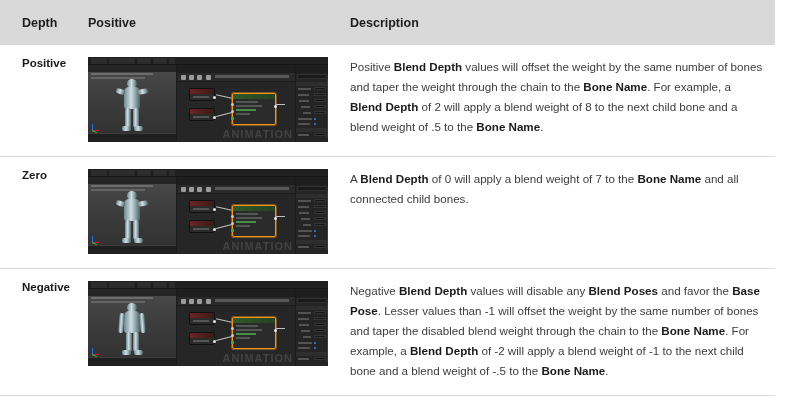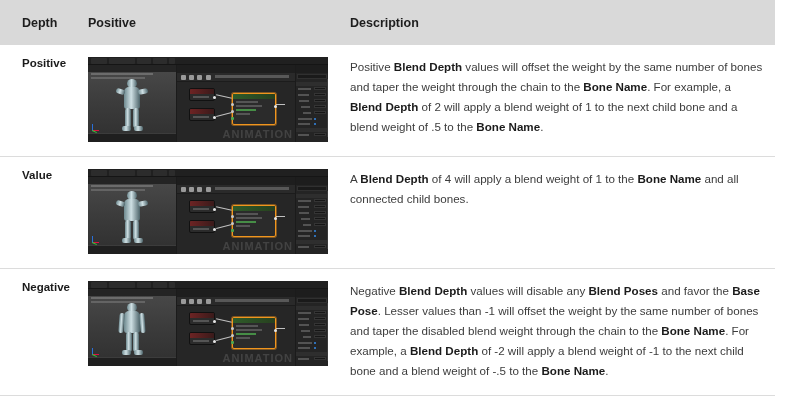--- a/index.html
+++ b/index.html
@@ -261,26 +261,26 @@
             <div class="plab" style="left:2px;top:58px;width:12px"></div>
               <div class="pblue" style="left:18px;top:58px"></div>
             <div class="sect" style="top:63px"></div>
             <div class="plab" style="left:2px;top:69px;width:11px"></div>
               <div class="pfield" style="left:18px;top:68px;width:12px"></div>
             <div class="scroll"></div>
           </div>
         </div>
       </td>
       <td class="cell-desc">
-        <div class="desc"><span>Positive </span><b>Blend Depth</b><span> values will offset the weight by the same number of bones and taper the weight through the chain to the </span><b>Bone Name</b><span>. For example, a </span><b>Blend Depth</b><span> of 2 will apply a blend weight of 1 to the next child bone and a blend weight of .5 to the </span><b>Bone Name</b><span>.</span></div>
+        <div class="desc"><span>Positive </span><b>Blend Depth</b><span> values will offset the weight by the same number of bones and taper the weight through the chain to the </span><b>Bone Name</b><span>. For example, a </span><b>Blend Depth</b><span> of 2 will apply a blend weight of 8 to the next child bone and a blend weight of .5 to the </span><b>Bone Name</b><span>.</span></div>
       </td>
     </tr>
 
     <tr class="body-row">
-      <td class="cell-value">Value</td>
+      <td class="cell-value">Zero</td>
       <td class="cell-example">
         <div class="shot">
           <div class="tabbar">
             <span class="tab" style="left:3px;width:16px"></span>
             <span class="tab" style="left:21px;width:26px"></span>
             <span class="tab" style="left:49px;width:14px"></span>
             <span class="tab" style="left:65px;width:14px"></span>
             <span class="tab" style="left:81px;width:6px"></span>
           </div>
           <div class="vp">
@@ -361,21 +361,21 @@
             <div class="plab" style="left:2px;top:58px;width:12px"></div>
               <div class="pblue" style="left:18px;top:58px"></div>
             <div class="sect" style="top:63px"></div>
             <div class="plab" style="left:2px;top:69px;width:11px"></div>
               <div class="pfield" style="left:18px;top:68px;width:12px"></div>
             <div class="scroll"></div>
           </div>
         </div>
       </td>
       <td class="cell-desc">
-        <div class="desc"><span>A </span><b>Blend Depth</b><span> of 4 will apply a blend weight of 1 to the </span><b>Bone Name</b><span> and all connected child bones.</span></div>
+        <div class="desc"><span>A </span><b>Blend Depth</b><span> of 0 will apply a blend weight of 7 to the </span><b>Bone Name</b><span> and all connected child bones.</span></div>
       </td>
     </tr>
 
     <tr class="body-row">
       <td class="cell-value">Negative</td>
       <td class="cell-example">
         <div class="shot">
           <div class="tabbar">
             <span class="tab" style="left:3px;width:16px"></span>
             <span class="tab" style="left:21px;width:26px"></span>

